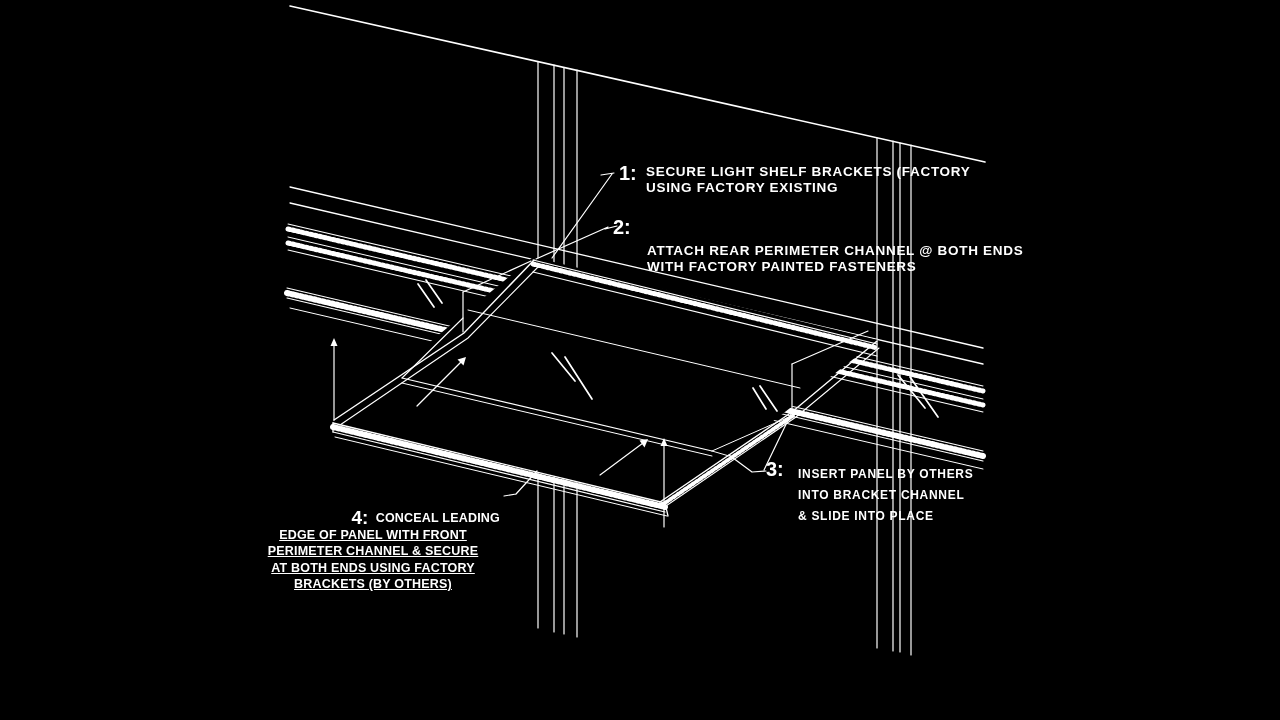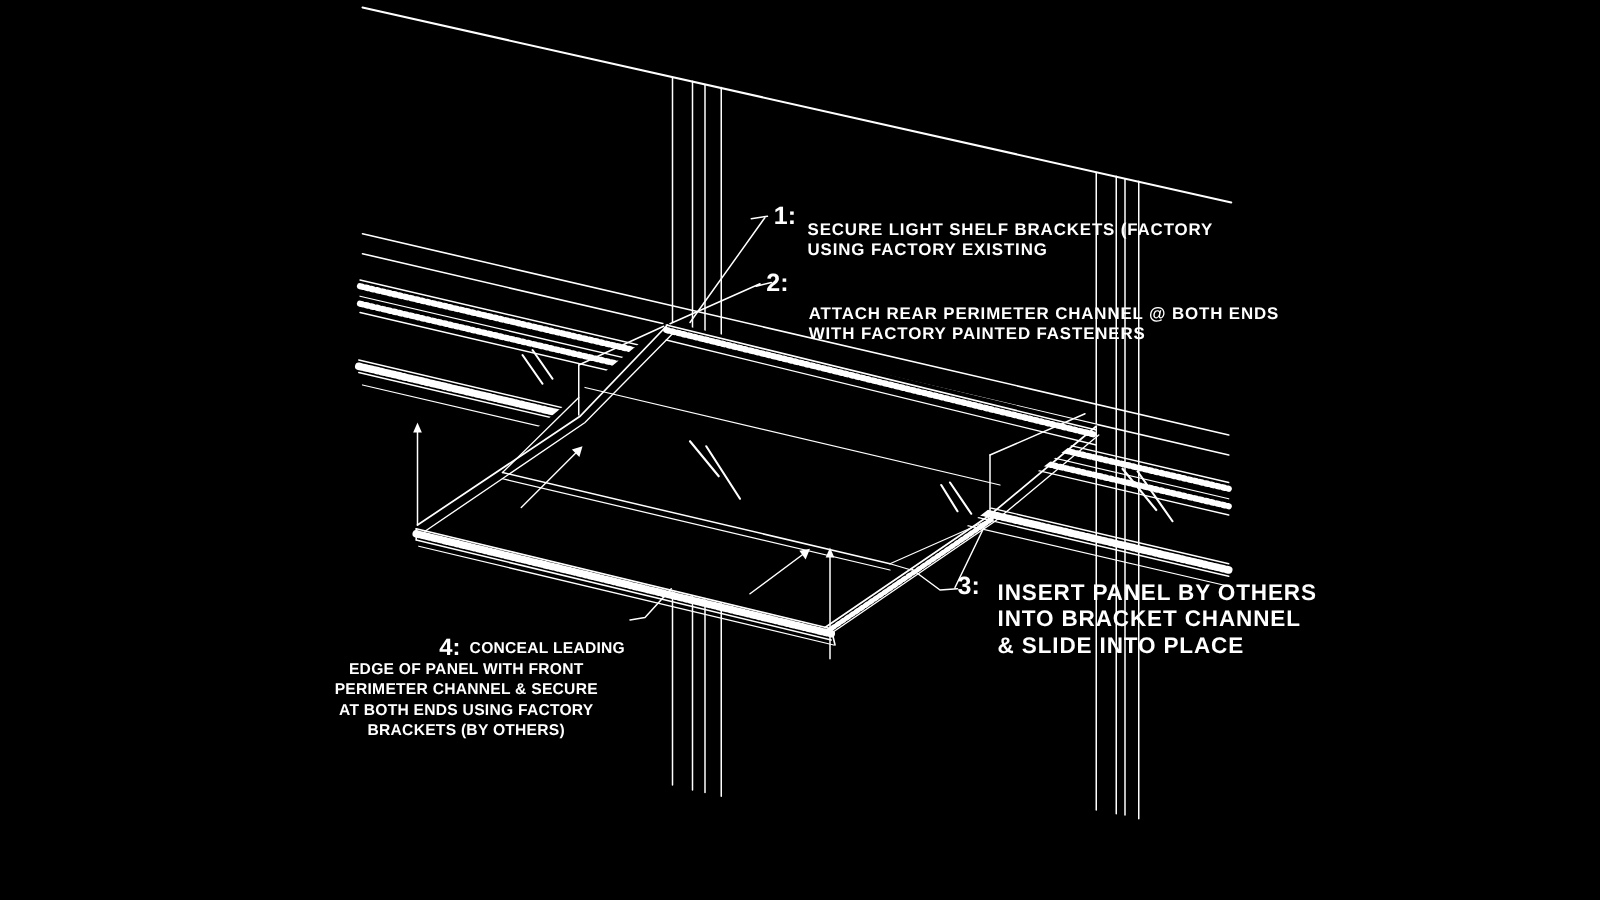--- a/index.html
+++ b/index.html
@@ -2,24 +2,24 @@
 <html><head>
 <meta charset="utf-8">
 <style>
   html,body{margin:0;padding:0;background:#000;}
   #stage{position:relative;width:1280px;height:720px;background:#000;overflow:hidden;
          font-family:"Liberation Sans",sans-serif;}
   #drawing{position:absolute;left:0;top:0;}
   .ann{position:absolute;color:#fff;font-weight:bold;letter-spacing:0.7px;
        font-size:13.5px;line-height:16.2px;white-space:nowrap;}
   .ann-num{position:absolute;color:#fff;font-weight:bold;font-size:20px;line-height:20px;}
-  #ann3{line-height:21px;font-size:18px;}
+  #ann3{line-height:21px;font-size:12px;}
   #ann4{width:254px;font-size:12.5px;line-height:16.6px;letter-spacing:0.2px;white-space:normal;margin-top:23px;}
   #ann4 .l1{text-align:right;}
-  #ann4 .lc{text-align:center;white-space:nowrap;}
+  #ann4 .lc{text-align:center;white-space:nowrap;text-decoration:underline;}
   #ann4 .num{font-size:19px;line-height:12px;vertical-align:-2px;letter-spacing:0;}
   svg *{vector-effect:non-scaling-stroke;}
 </style>
 </head>
 <body>
 
 <div id="stage">
 
   <svg id="drawing" width="1280" height="720" viewBox="0 0 1280 720">
     <g stroke="#fff" fill="none" stroke-width="1.3" stroke-linecap="round">
@@ -144,21 +144,21 @@
       <g stroke-width="1.2">
         <path d="M601,175 L614,173 M612,174 L552,258"></path>
         <path d="M605,229 L617,226 M608,227 L536,259"></path>
         <path d="M752,472 L766,471 M752,472 L729,455 M764,470 L791,414"></path>
         <path d="M504,496 L516,494 M516,494 L537,471"></path>
       </g>
     </g>
   </svg>
 
   <div class="ann-num" style="left:619px;top:163px;">1:</div>
-  <div class="ann" id="ann1" style="left:646px;top:176px;">
+  <div class="ann" id="ann1" style="left:646px;top:164px;">
     <div>SECURE LIGHT SHELF BRACKETS (FACTORY</div>
     <div>USING FACTORY EXISTING</div>
   </div>
 
   <div class="ann-num" style="left:613px;top:217px;">2:</div>
   <div class="ann" id="ann2" style="left:647px;top:219px;margin-top:24px;">
     <div>ATTACH REAR PERIMETER CHANNEL @ BOTH ENDS</div>
     <div>WITH FACTORY PAINTED FASTENERS</div>
   </div>
 

